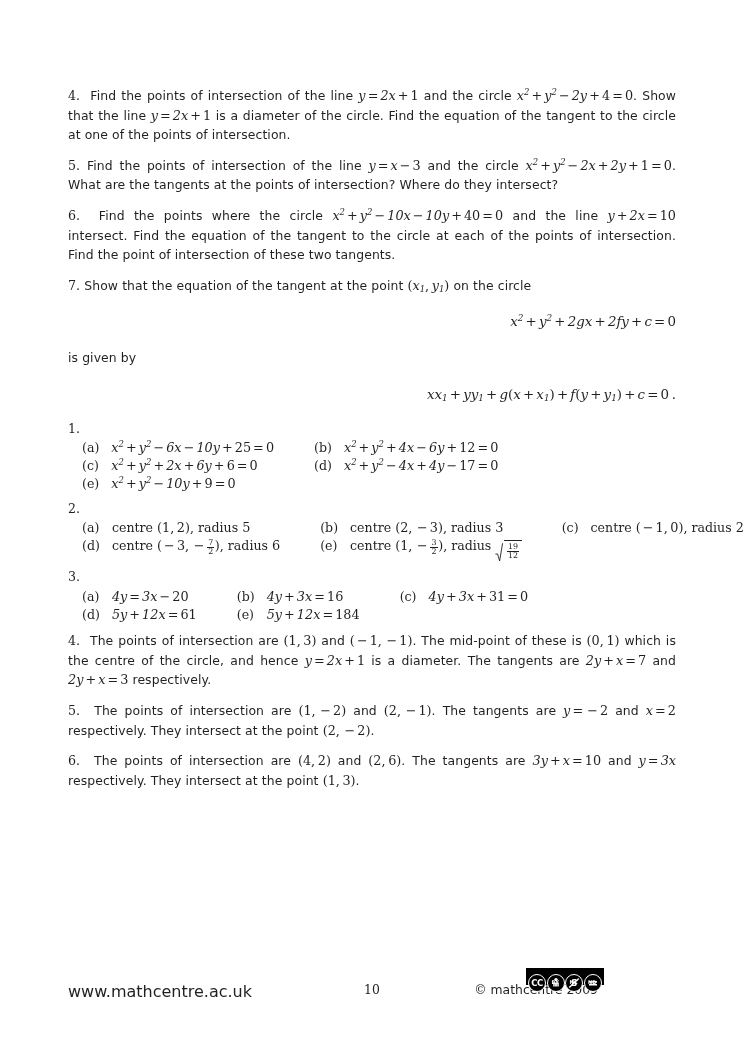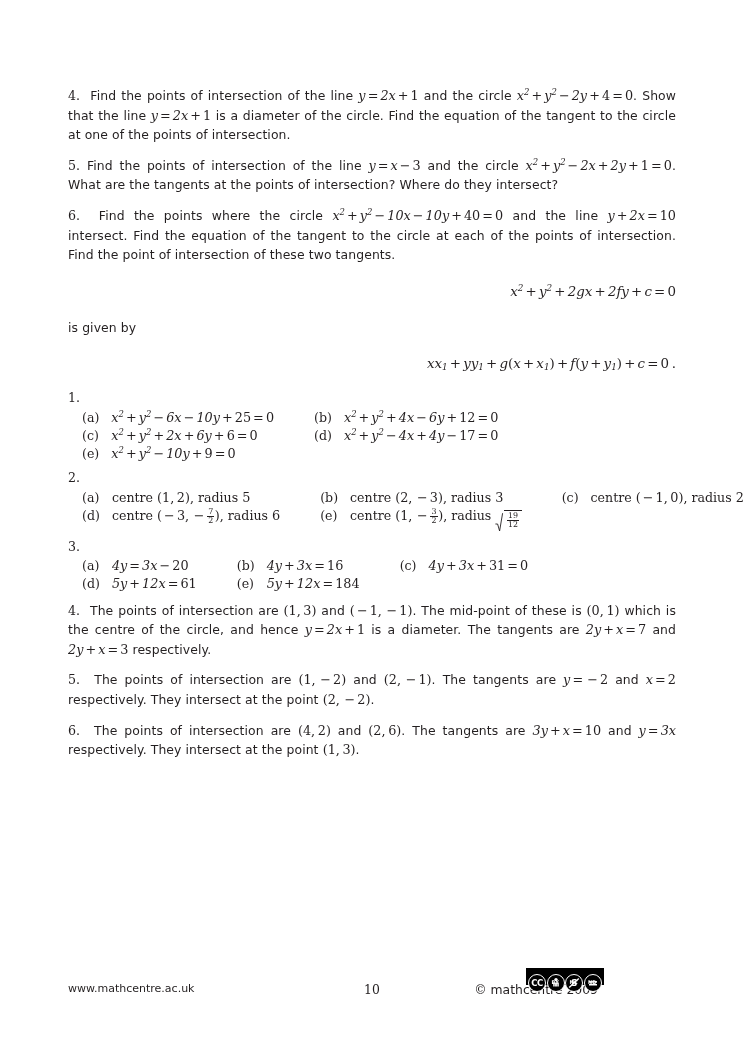--- a/index.html
+++ b/index.html
@@ -151,21 +151,21 @@
     position: absolute;
     left: 68px;
     top: 978px;
     width: 608px;
     height: 40px;
   }
   .f-left {
     position: absolute;
     left: 0; top: 4px;
     font-family: "DejaVu Sans", sans-serif;
-    font-size: 11px;
+    font-size: 16px;
     text-align: right;
   }
   .f-page {
     position: absolute;
     left: 296px; top: 4px;
     font-family: "DejaVu Serif", serif;
     font-size: 12.4px;
   }
   .f-right {
     position: absolute;
@@ -268,20 +268,26 @@
 
     <p class="para">
       <span class="txt-ser">6.</span>
       &nbsp;Find the points where the circle
       <span class="m"><i>x</i><sup>2</sup><span class="op">+</span><i>y</i><sup>2</sup><span class="op">−</span>10<i>x</i><span class="op">−</span>10<i>y</i><span class="op">+</span><span class="n">40</span><span class="op">=</span><span class="n">0</span></span>
       and the line
       <span class="m">y<span class="op">+</span>2<i>x</i><span class="op">=</span><span class="n">10</span></span>
       intersect. Find the equation of the tangent to the circle at each of the points of intersection. Find the point of intersection of these two tangents.
     </p>
 
+    <p class="para tight">
+      <span class="txt-ser">7.</span>
+      Show that the equation of the tangent at the point
+      <span class="m"><span class="p">(</span><i>x</i><sub>1</sub><span class="p">,</span> <i>y</i><sub>1</sub><span class="p">)</span></span>
+      on the circle
+    </p>
 
     <div class="display">
       <span class="m"><i>x</i><sup>2</sup><span class="op">+</span><i>y</i><sup>2</sup><span class="op">+</span>2<i>gx</i><span class="op">+</span>2<i>fy</i><span class="op">+</span><i>c</i><span class="op">=</span><span class="n">0</span></span>
     </div>
 
     <p class="para tight">is given by</p>
 
     <div class="display">
       <span class="m"><i>xx</i><sub>1</sub><span class="op">+</span><i>yy</i><sub>1</sub><span class="op">+</span><i>g</i><span class="p">(</span><i>x</i><span class="op">+</span><i>x</i><sub>1</sub><span class="p">)</span><span class="op">+</span><i>f</i><span class="p">(</span><i>y</i><span class="op">+</span><i>y</i><sub>1</sub><span class="p">)</span><span class="op">+</span><i>c</i><span class="op">=</span><span class="n">0</span> <span class="p">.</span></span>
     </div>

